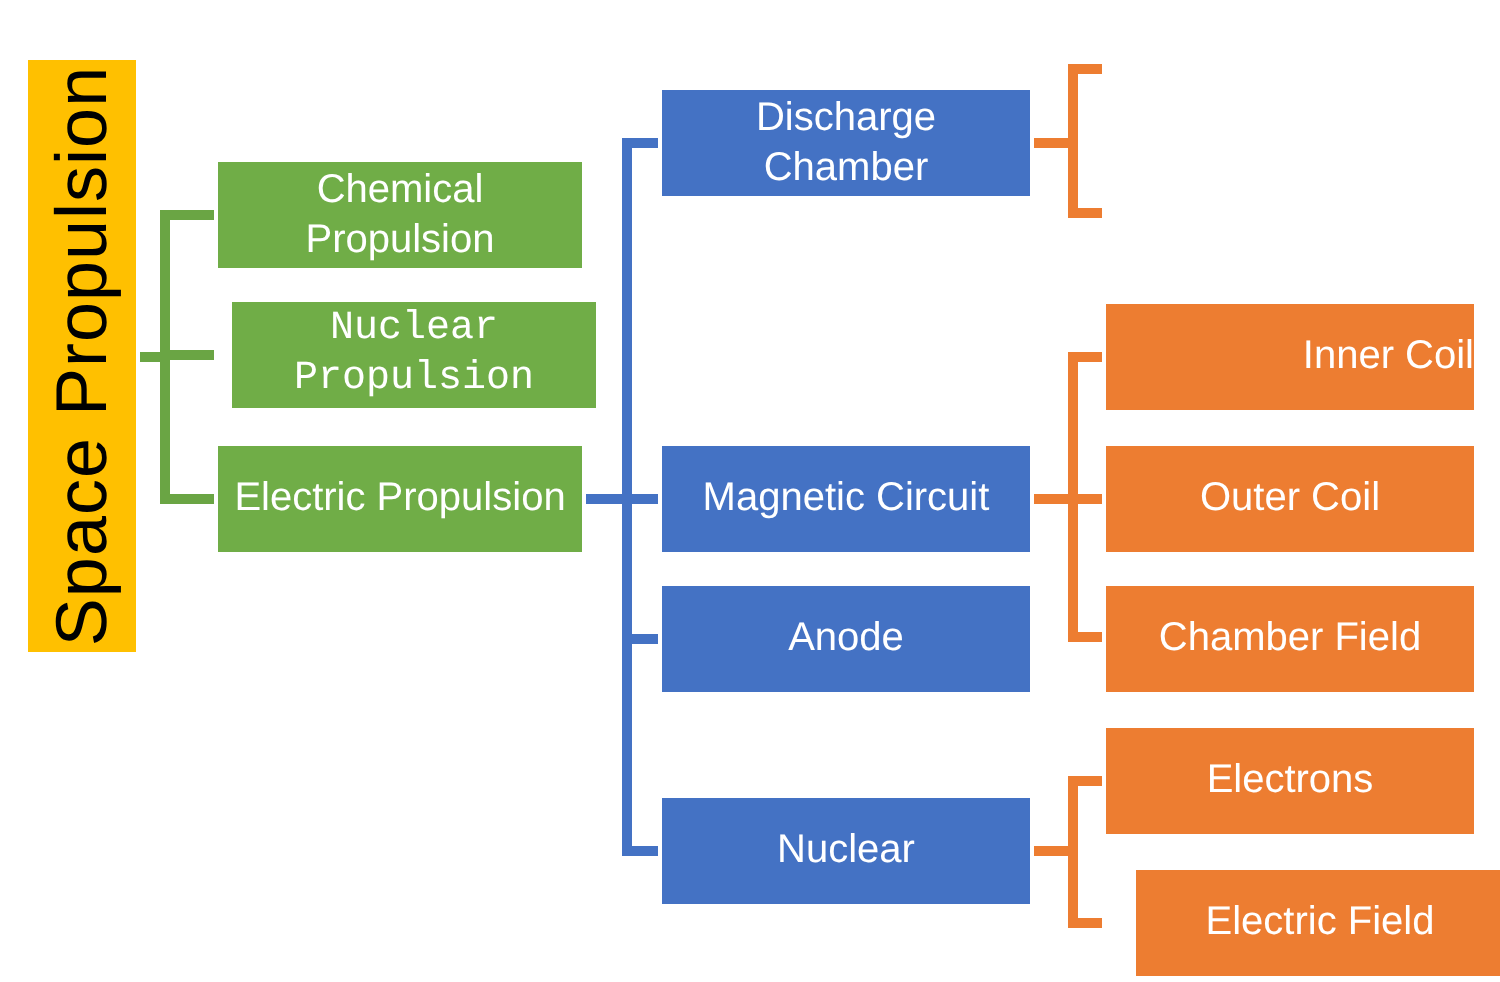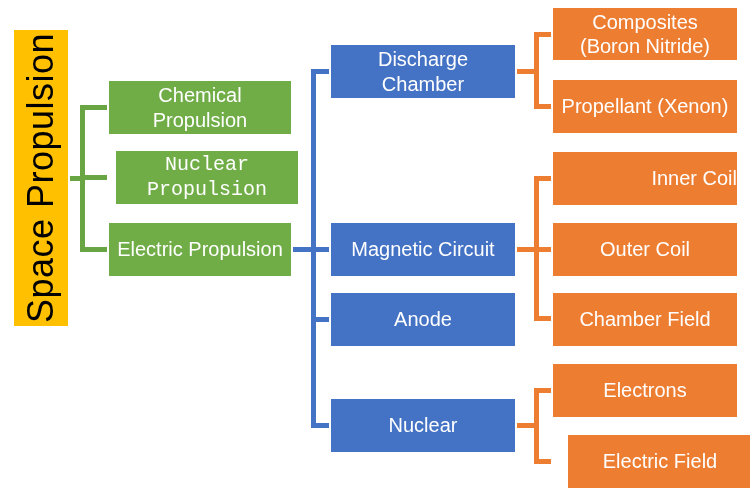--- a/index.html
+++ b/index.html
@@ -100,26 +100,20 @@
   <div class="node lvl3" style="left:329px; top:221px; width:188px; height:57px;">
     <span>Magnetic Circuit</span>
   </div>
   <div class="node lvl3" style="left:329px; top:291px; width:188px; height:57px;">
     <span>Anode</span>
   </div>
   <div class="node lvl3" style="left:329px; top:397px; width:188px; height:57px;">
     <span>Nuclear</span>
   </div>
 
-  <div class="node lvl4" style="left:551px; top:6px;   width:188px; height:56px;">
-    <span class="wrap-mid">Composites (Boron Nitride)</span>
-  </div>
-  <div class="node lvl4" style="left:551px; top:78px;  width:188px; height:57px;">
-    <span>Propellant (Xenon)</span>
-  </div>
   <div class="node lvl4" style="left:551px; top:150px; width:188px; height:57px;justify-content:flex-end;">
     <span>Inner Coil</span>
   </div>
   <div class="node lvl4" style="left:551px; top:221px; width:188px; height:57px;">
     <span>Outer Coil</span>
   </div>
   <div class="node lvl4" style="left:551px; top:291px; width:188px; height:57px;">
     <span>Chamber Field</span>
   </div>
   <div class="node lvl4" style="left:551px; top:362px; width:188px; height:57px;">

